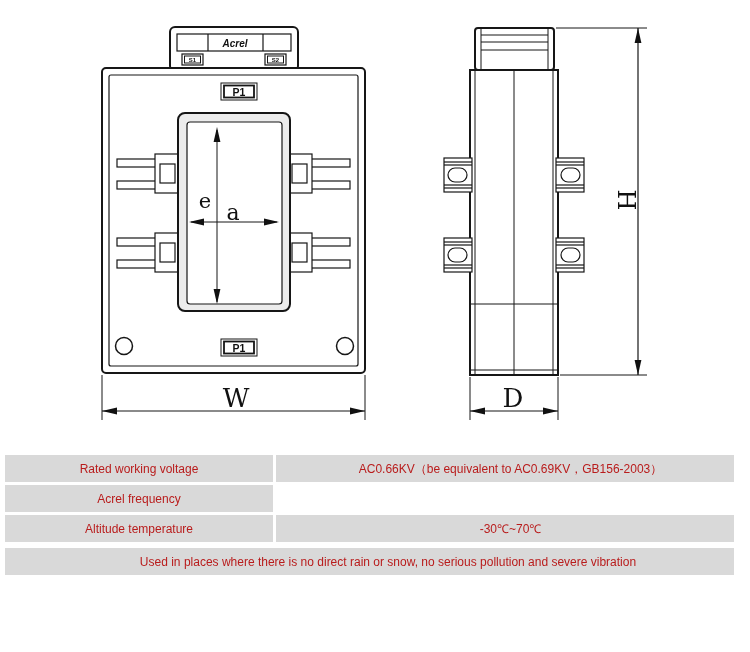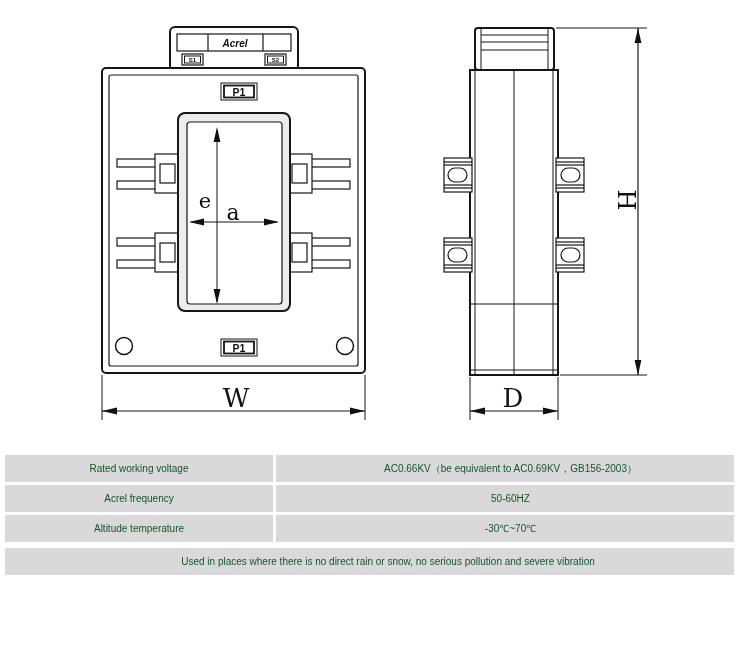--- a/index.html
+++ b/index.html
@@ -9,21 +9,21 @@
   svg .stroke{fill:none;stroke:#161616;}
   svg .fillw{fill:#ffffff;stroke:#161616;}
   svg .fillg{fill:#ececec;stroke:#161616;}
   svg .arrow{fill:#111;stroke:none;}
   svg text{fill:#111;}
   .dim{font-family:"DejaVu Serif", serif;}
   .sans{font-family:"Liberation Sans", sans-serif;}
   .spec-table{position:absolute;left:5px;top:455px;width:740px;}
   .spec-row{display:flex;gap:3px;margin-bottom:3px;}
   .cell{background:#d9d9d9;height:27px;display:flex;align-items:center;justify-content:center;
-        font-size:10px;color:#14532d;line-height:1;}
+        font-size:12px;color:#b91c1c;line-height:1;}
   .label-cell{width:268px;flex:0 0 268px;}
   .value-cell{flex:1;}
   .note-cell{flex:1;padding-left:26px;}
 </style>
 </head>
 <body>
 
 <div class="stage">
 
   <svg width="750" height="450" viewBox="0 0 750 450">
@@ -195,21 +195,20 @@
     </g>
   </svg>
 
   <div class="spec-table">
     <div class="spec-row">
       <div class="cell label-cell">Rated working voltage</div>
       <div class="cell value-cell">AC0.66KV（be equivalent to AC0.69KV，GB156-2003）</div>
     </div>
     <div class="spec-row">
       <div class="cell label-cell">Acrel frequency</div>
-      <div class="cell value-cell">50-60HZ</div>
     </div>
     <div class="spec-row">
       <div class="cell label-cell">Altitude temperature</div>
       <div class="cell value-cell">-30℃~70℃</div>
     </div>
     <div class="spec-row">
     </div>
     <div class="spec-row">
       <div class="cell note-cell">Used in places where there is no direct rain or snow, no serious pollution and severe vibration</div>
     </div>

